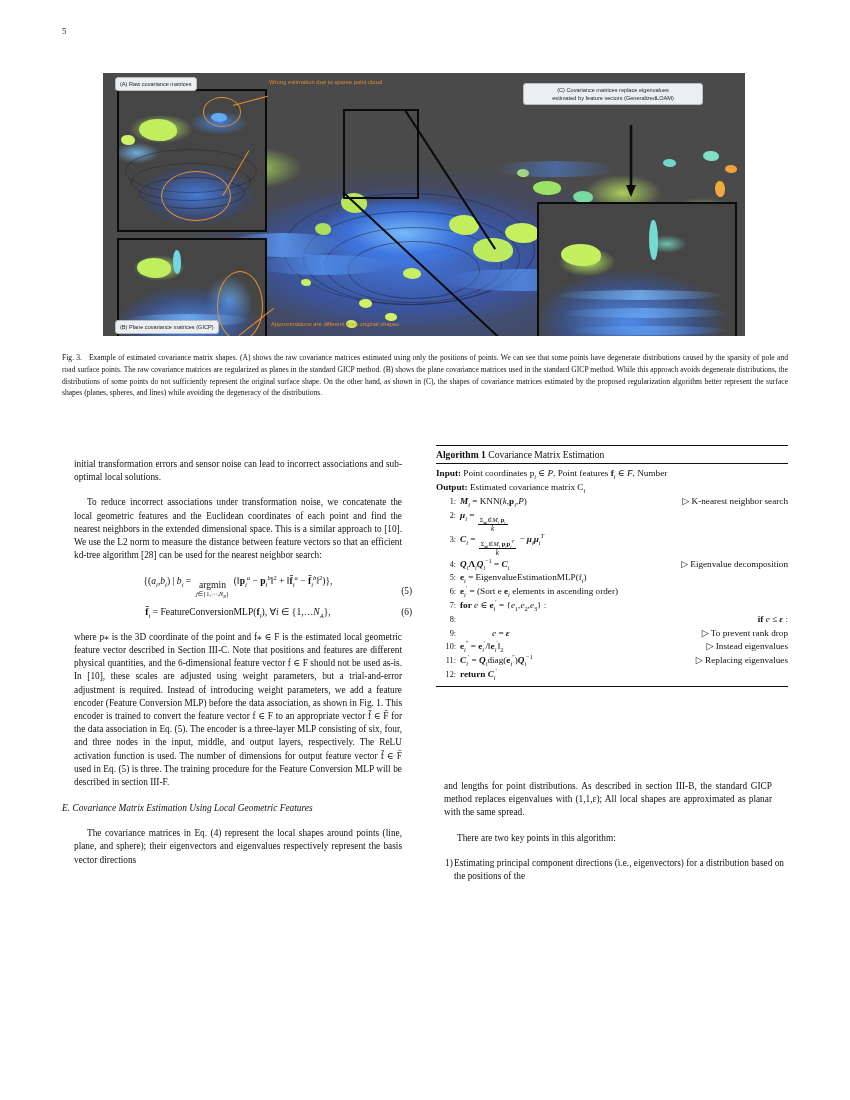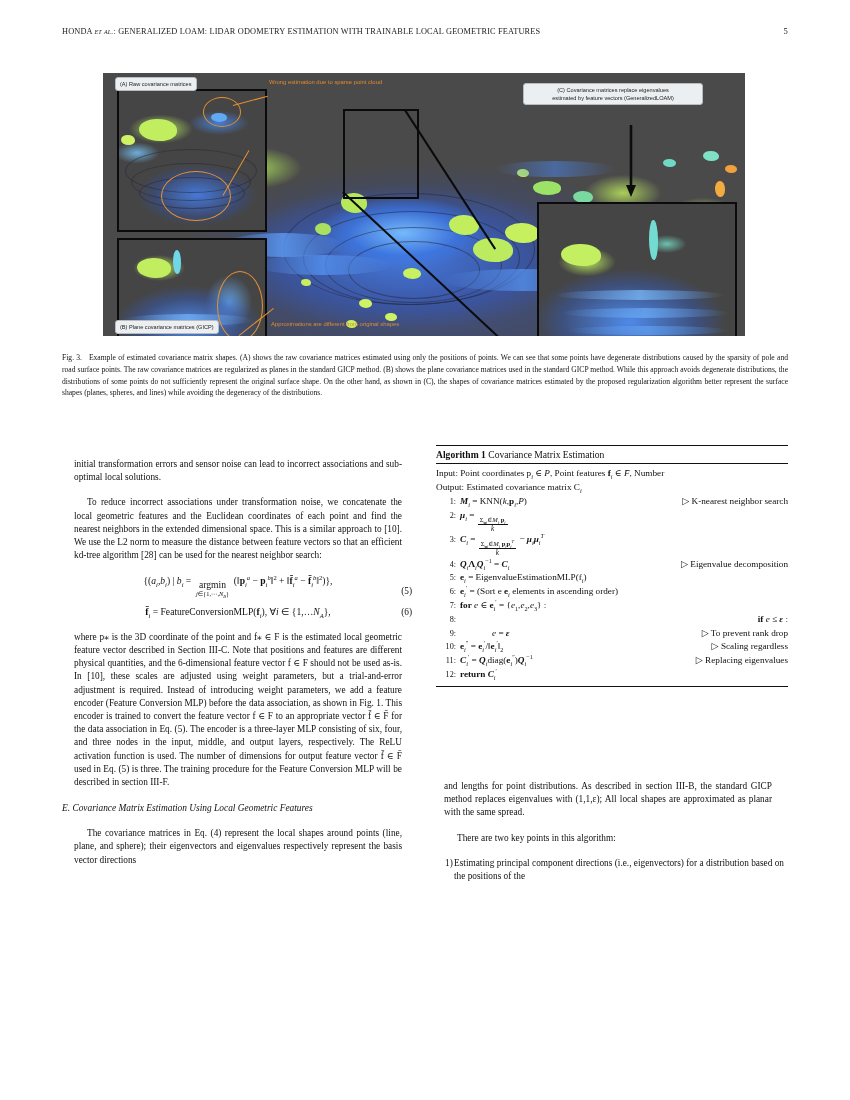--- a/index.html
+++ b/index.html
@@ -237,21 +237,21 @@
   .algo .rule-top { border-top: 1.4px solid #111; }
   .algo .rule-mid { border-top: 0.9px solid #111; }
   .algo .rule-bot { border-top: 1.4px solid #111; }
   .algo-title {
     padding: 2.5px 0 3px 0;
     font-size: 9.6px;
   }
   .algo-title .bold { font-weight: bold; }
   .algo-body { padding: 3px 0 4px 0; }
   .algo-io { line-height: 1.45; margin-bottom: 1px; }
-  .algo-io .kw { font-weight: normal; }
+  .algo-io .kw { font-weight: bold; }
   .algo-io .cont { display: block; padding-left: 24px; }
   .line {
     display: flex;
     align-items: baseline;
     line-height: 1.5;
     position: relative;
   }
   .line .no {
     width: 20px;
     text-align: right;
@@ -267,21 +267,20 @@
   }
   .ind1 { padding-left: 16px; text-align: right; }
   .ind2 { padding-left: 32px; }
 </style>
 </head>
 <body>
 
 <div class="page">
 
   <div class="runhead">
-    <div class="rh-text"><span>HONDA </span><i>et al.</i><span>: GENERALIZED LOAM: LIDAR ODOMETRY ESTIMATION WITH TRAINABLE LOCAL GEOMETRIC FEATURES</span></div>
     <div class="rh-page">5</div>
   </div>
 
   <div class="figure-wrap">
     <div class="figure-canvas">
       <div class="cloudbase"></div>
 
       <div class="ring" style="left:180px;top:120px;width:250px;height:110px;"></div>
       <div class="ring" style="left:200px;top:138px;width:215px;height:92px;"></div>
       <div class="ring" style="left:222px;top:154px;width:175px;height:74px;"></div>
@@ -470,21 +469,21 @@
 
       <div class="line">
         <span class="no">9:</span>
         <span class="code ind2"><span class="it">e</span> = <span class="bf it">ε</span></span>
         <span class="cmt">▷ To prevent rank drop</span>
       </div>
 
       <div class="line">
         <span class="no">10:</span>
         <span class="code"><span class="bf">e</span><sub class="it">i</sub><sup>″</sup> = <span class="bf">e</span><sub class="it">i</sub><sup>′</sup>/‖<span class="bf">e</span><sub class="it">i</sub><sup>′</sup>‖<sub>2</sub></span>
-        <span class="cmt">▷ Scaling regardless</span>
+        <span class="cmt">▷ Instead eigenvalues</span>
       </div>
 
       <div class="line">
         <span class="no">11:</span>
         <span class="code"><span class="bf it">C</span><sub class="it">i</sub><sup>′</sup> = <span class="bf it">Q</span><sub class="it">i</sub>diag(<span class="bf">e</span><sub class="it">i</sub><sup>″</sup>)<span class="bf it">Q</span><sub class="it">i</sub><sup>−1</sup></span>
         <span class="cmt">▷ Replacing eigenvalues</span>
       </div>
 
       <div class="line">
         <span class="no">12:</span>

